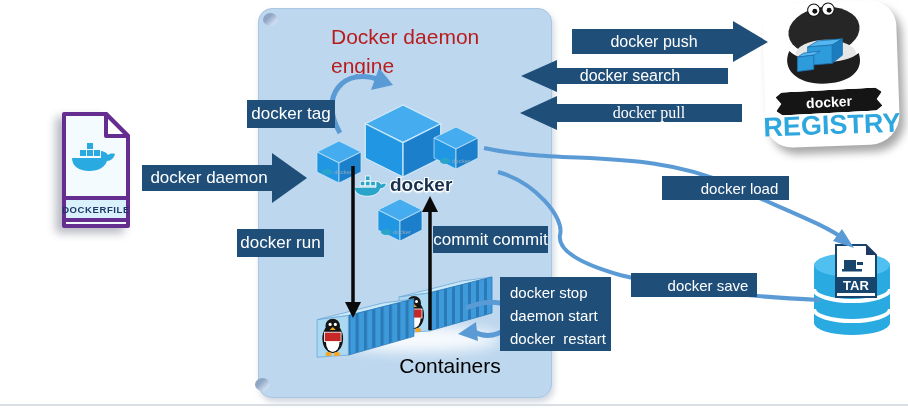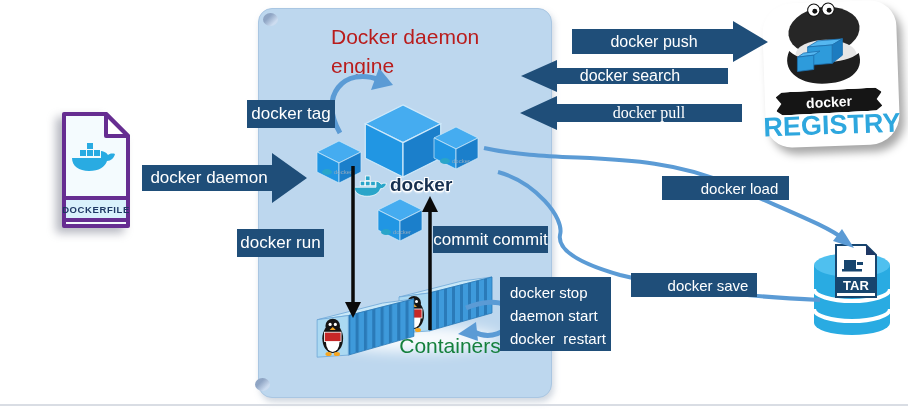--- a/index.html
+++ b/index.html
@@ -36,22 +36,22 @@
 
   .docker-logo{position:absolute;left:352px;top:173px;display:flex;align-items:center;gap:2px;}
   .docker-logo span{font-size:19px;font-weight:700;color:#17304F;
      text-shadow:-1px -1px 0 #fff,1px -1px 0 #fff,-1px 1px 0 #fff,1px 1px 0 #fff,0 2px 2px rgba(255,255,255,.9);}
 
   .mini-caption{position:absolute;display:flex;align-items:center;gap:2px;
                 font-size:6px;color:#8FA9BF;}
 
   .containers-glow{position:absolute;left:330px;top:326px;width:170px;height:26px;
                    background:rgba(255,255,255,.9);border-radius:50%;filter:blur(7px);}
-  .containers-caption{position:absolute;left:390px;top:334px;width:120px;text-align:center;
-                      font-size:21px;color:#15803d;}
+  .containers-caption{position:absolute;left:390px;top:354px;width:120px;text-align:center;
+                      font-size:21px;color:#000000;}
 
   
   .registry{position:absolute;left:756px;top:0;width:152px;height:152px;}
   .sticker{position:absolute;left:8px;top:2px;width:134px;height:144px;background:#fff;
            border-radius:30px 26px 30px 26px;transform:rotate(-2deg);
            box-shadow:5px 7px 9px rgba(0,0,0,.35);}
   .ribbon{position:absolute;left:20px;top:90px;width:106px;height:23px;background:#151515;
           color:#fff;font-size:14px;font-weight:600;display:flex;align-items:center;
           justify-content:center;transform:rotate(-3deg);
           clip-path:polygon(0 20%,6% 0,94% 0,100% 20%,95% 50%,100% 80%,94% 100%,6% 100%,0 80%,5% 50%);}

